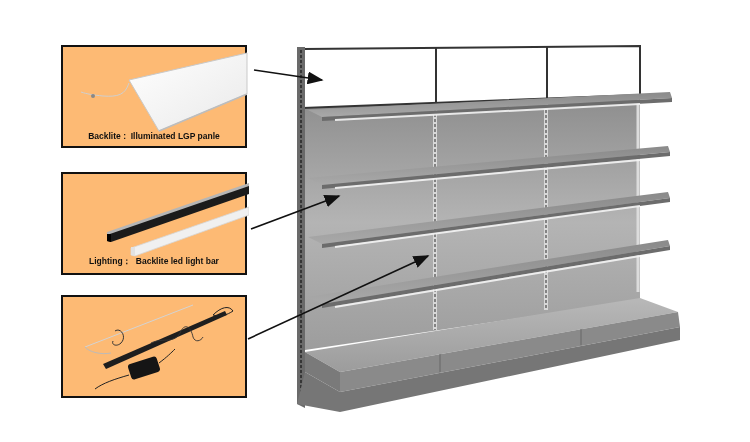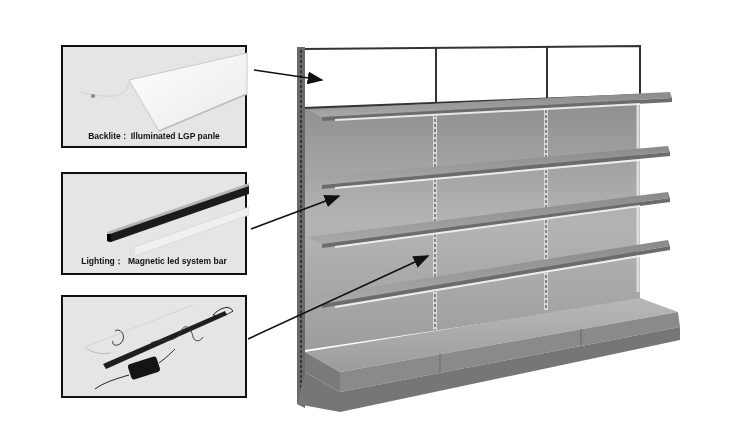--- a/index.html
+++ b/index.html
@@ -1,19 +1,19 @@
 <!DOCTYPE html>
 <html><head>
 <meta charset="utf-8">
 <style>
   html, body { margin: 0; padding: 0; background: #ffffff; }
   body { width: 750px; height: 442px; position: relative; overflow: hidden;
          font-family: "Liberation Sans", sans-serif; }
   .callout { position: absolute; left: 61px; width: 186px; height: 103px;
-             border: 2px solid #111; background: #e5e5e5; box-sizing: border-box; }
+             border: 2px solid #111; background: #fdba74; box-sizing: border-box; }
   .callout .caption { position: absolute; left: 0; right: 0; bottom: 5px; text-align: center;
                       font-size: 8.5px; font-weight: bold; color: #111; white-space: pre; }
   .callout svg { position: absolute; left: 0; top: 0; }
   #stage { position: absolute; left: 0; top: 0; }
 </style>
 </head>
 <body>
 
 <div class="callout" style="top:45px;">
   <svg width="186" height="103">
@@ -32,21 +32,21 @@
 </div>
 
 <div class="callout" style="top:172px;">
   <svg width="186" height="103">
     <polygon points="44,60 186,11 186,20 48,68 44,67" fill="#1b1b1b"></polygon>
     <polygon points="44,58 186,9 186,12 44,61" fill="#b5b5b5"></polygon>
     <polygon points="44,60 48,60 48,68 44,67" fill="#000"></polygon>
     <polygon points="68,74 186,33 186,41 72,82 68,81" fill="#f0f0f0" stroke="#d6d6d6" stroke-width="0.8"></polygon>
     <polygon points="68,73 72,73 72,82 68,81" fill="#e2e2e2"></polygon>
   </svg>
-  <div class="caption">Lighting：  Magnetic led system bar</div>
+  <div class="caption">Lighting：  Backlite led light bar</div>
 </div>
 
 <div class="callout" style="top:295px;">
   <svg width="186" height="103">
     <line x1="22" y1="50" x2="130" y2="8" stroke="#d3d3d3" stroke-width="1"></line>
     <path d="M22,50 C26,55 38,58 48,56" stroke="#bbb" stroke-width="1" fill="none"></path>
     <polygon points="40,67 162,14 164,18 43,72" fill="#1e1e1e"></polygon>
     <path d="M150,18 C158,10 166,8 170,14 C164,18 158,20 150,18" stroke="#222" stroke-width="1" fill="none"></path>
     <path d="M52,34 C58,30 64,40 58,46 C54,50 48,48 50,44" stroke="#333" stroke-width="1" fill="none"></path>
     <path d="M88,46 C100,40 112,48 118,34 C122,26 128,30 130,40 C132,46 138,44 140,40" stroke="#333" stroke-width="0.9" fill="none"></path>

